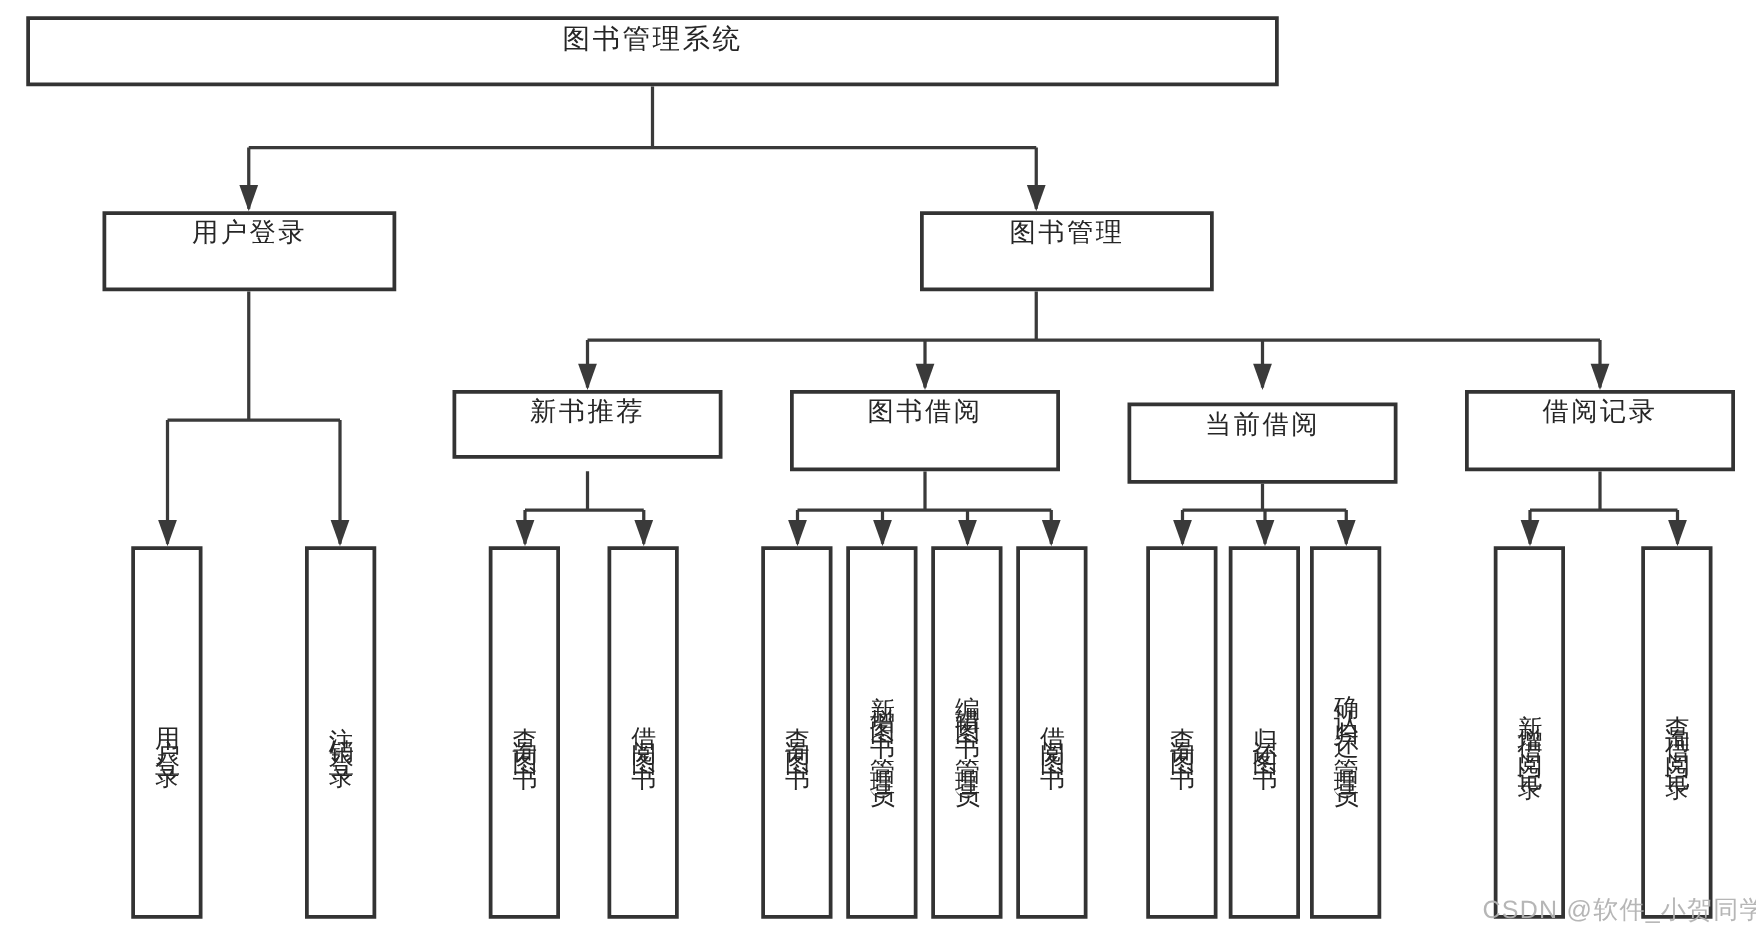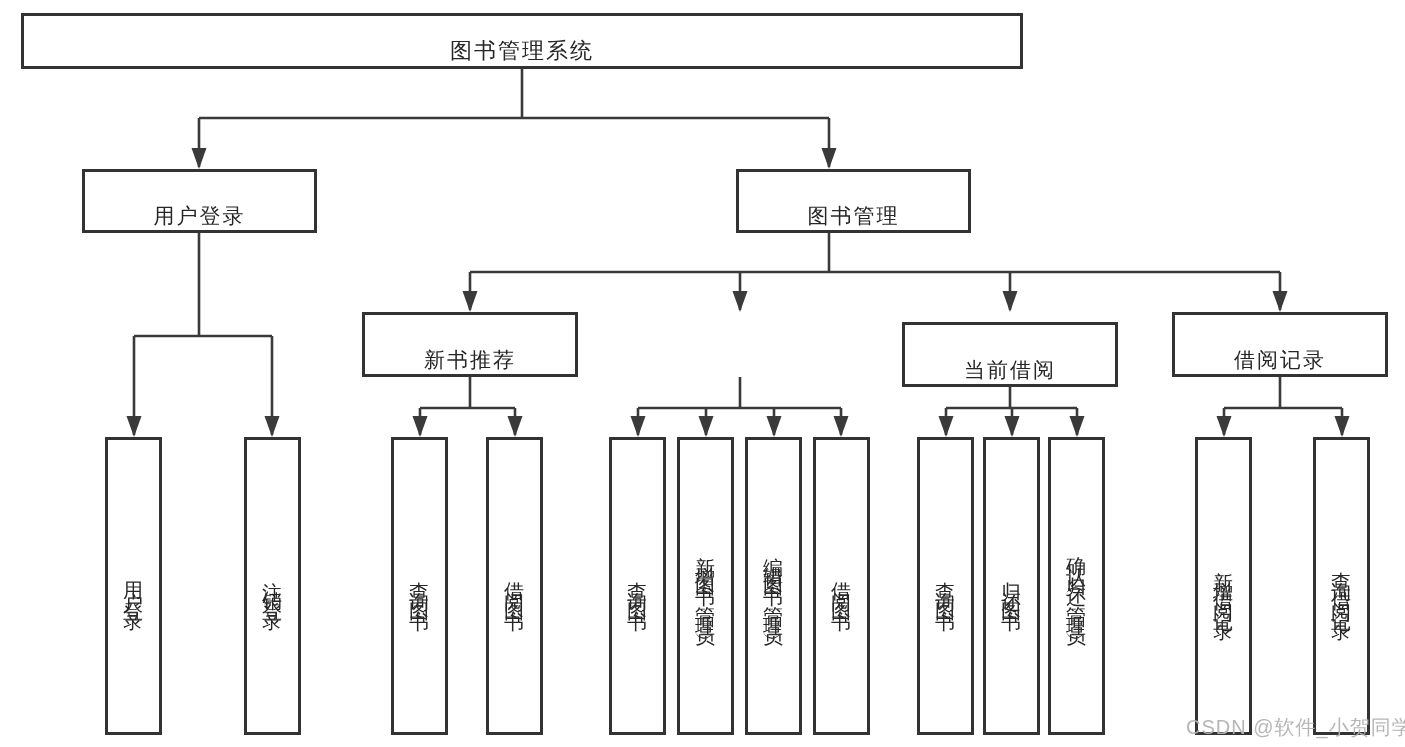--- a/index.html
+++ b/index.html
@@ -15,21 +15,21 @@
     position: absolute;
     left: 0; top: 0;
     width: 1405px; height: 747px;
   }
   .hbox {
     position: absolute;
     box-sizing: border-box;
     border: 3px solid #333333;
     background: #ffffff;
     display: flex;
-    align-items: flex-end;
+    align-items: flex-start;
     justify-content: center;
     color: #262626;
   }
   .hbox.root span { font-size: 22px; letter-spacing: 2px; }
   .hbox.lvl span  { font-size: 21px; letter-spacing: 2px; }
   .vbox {
     position: absolute;
     top: 437px;
     width: 57px;
     height: 298px;
@@ -140,22 +140,25 @@
     <span>图书管理系统</span>
   </div>
 
   <div class="hbox lvl" style="left:82px; top:169px; width:235px; height:64px;">
     <span>用户登录</span>
   </div>
   <div class="hbox lvl" style="left:736px; top:169px; width:235px; height:64px;">
     <span>图书管理</span>
   </div>
 
-  <div class="hbox lvl" style="left:362px; top:312px; width:216px; height:65px;">
+  <div class="hbox lvl" style="left:362px; top:312px; width:216px; height:55px;">
     <span>新书推荐</span>
+  </div>
+  <div class="hbox lvl" style="left:632px; top:312px; width:216px; height:65px;">
+    <span>图书借阅</span>
   </div>
   <div class="hbox lvl" style="left:902px; top:312px; width:216px; height:65px;margin-top:10px;">
     <span>当前借阅</span>
   </div>
   <div class="hbox lvl" style="left:1172px; top:312px; width:216px; height:65px;">
     <span>借阅记录</span>
   </div>
 
   <div class="vbox" style="left:105px;">
     <span class="vtext">用户登录</span>

